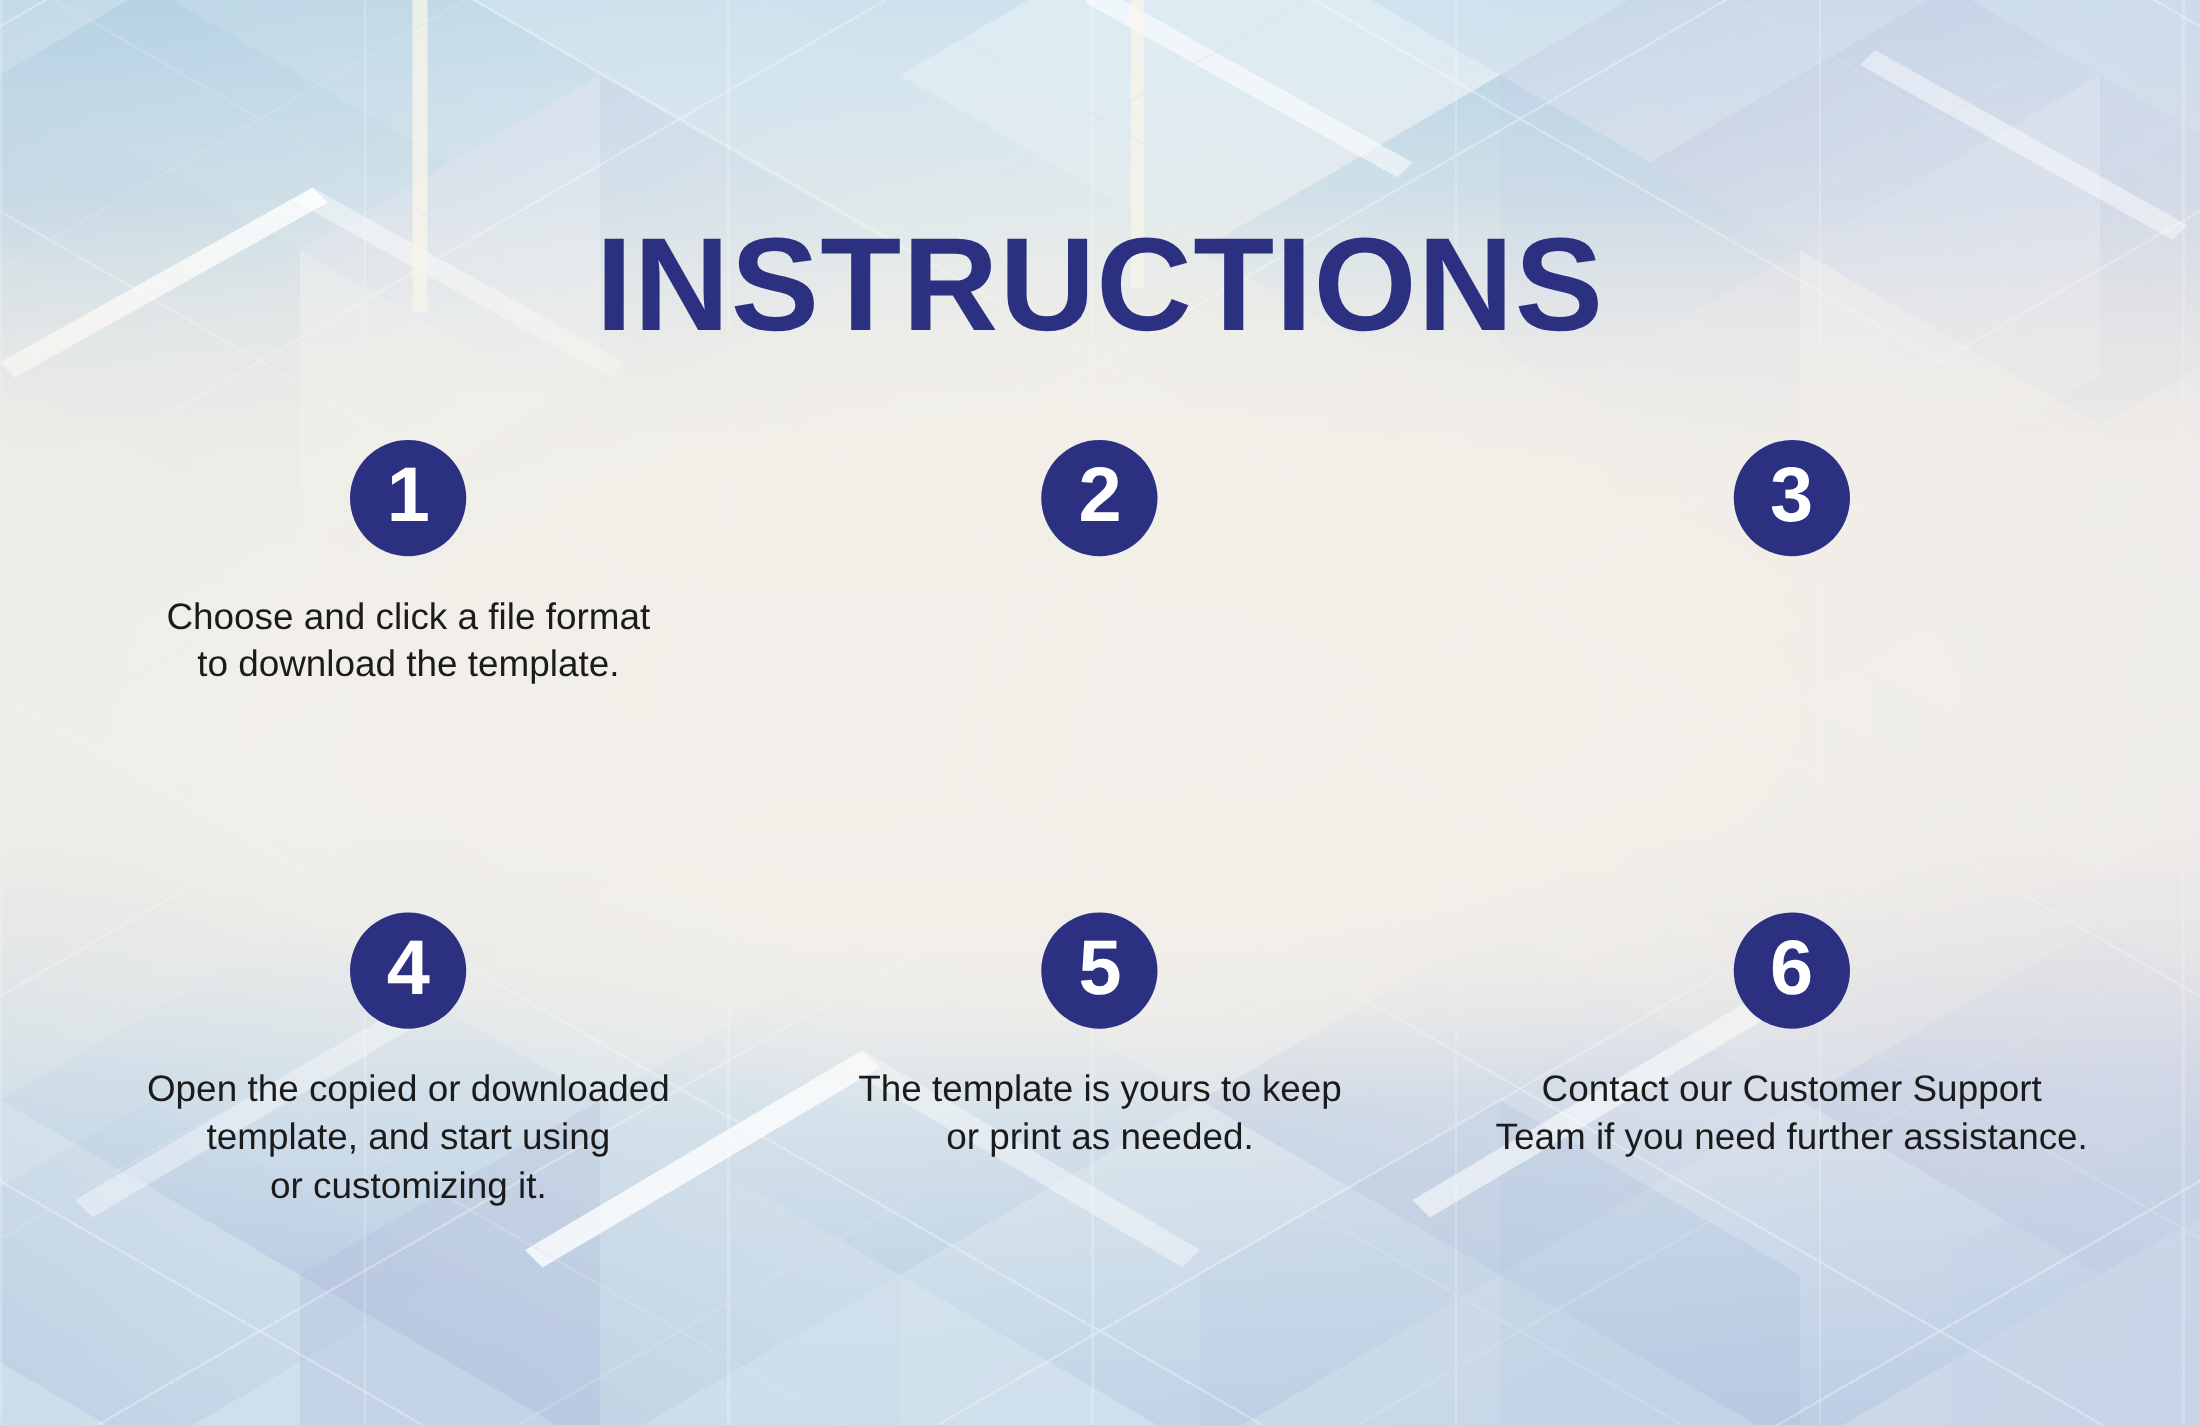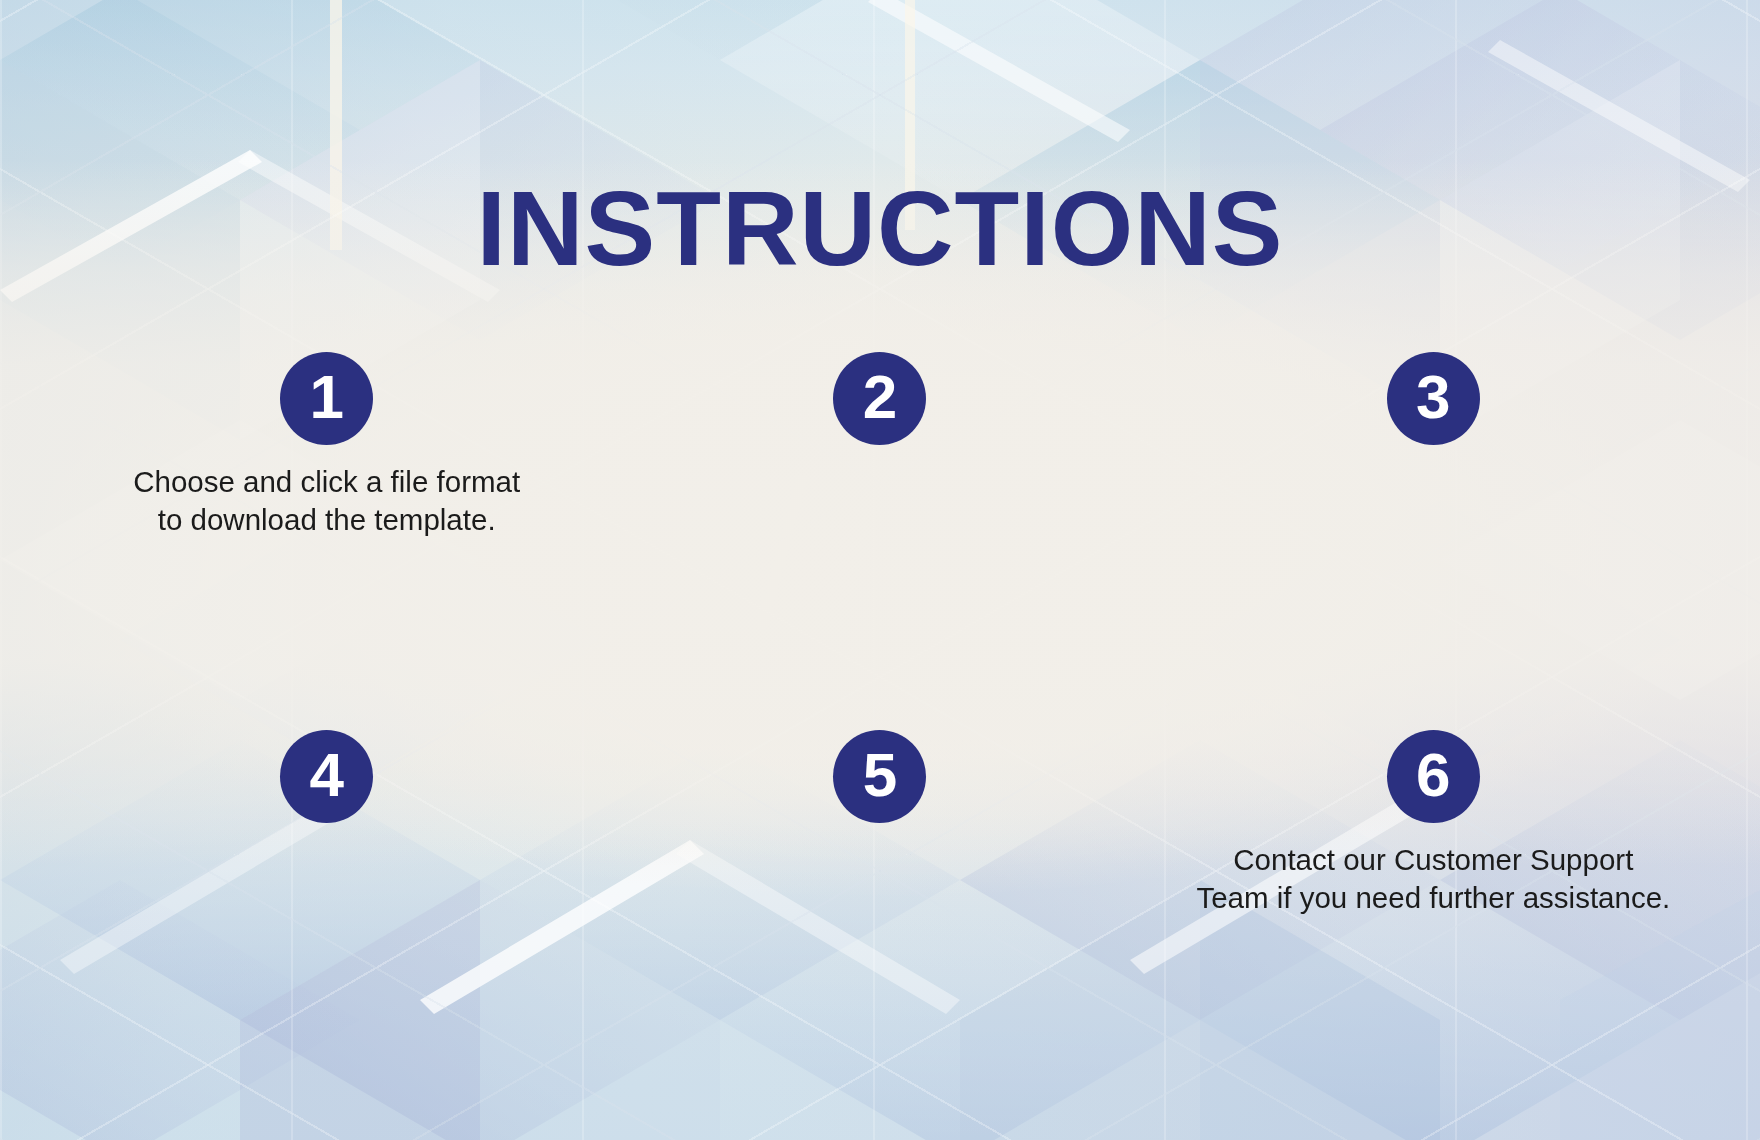--- a/index.html
+++ b/index.html
@@ -159,21 +159,21 @@
     justify-content: center;
     font-family: "Liberation Sans", sans-serif;
     font-weight: bold;
     font-size: 62px;
     line-height: 1;
     padding-bottom: 4px;
     box-sizing: border-box;
   }
 
   .step-text {
-    margin-top: 18px;
+    margin-top: 30px;
     font-family: "Liberation Sans", sans-serif;
     font-weight: normal;
     font-size: 29.5px;
     line-height: 1.30;
     color: #1b1b1b;
     text-align: center;
     max-width: 540px;
     white-space: pre-line;
   }
 </style>
@@ -277,24 +277,29 @@
       <div class="step">
         <div class="step-badge">2</div>
       </div>
 
       <div class="step">
         <div class="step-badge">3</div>
       </div>
 
       <div class="step">
         <div class="step-badge">4</div>
+        <div class="step-text">Open the copied or downloaded
+template, and start using
+or customizing it.</div>
       </div>
 
       <div class="step">
         <div class="step-badge">5</div>
+        <div class="step-text">The template is yours to keep
+or print as needed.</div>
       </div>
 
       <div class="step">
         <div class="step-badge">6</div>
         <div class="step-text">Contact our Customer Support
 Team if you need further assistance.</div>
       </div>
 
     </div>
   </div>

